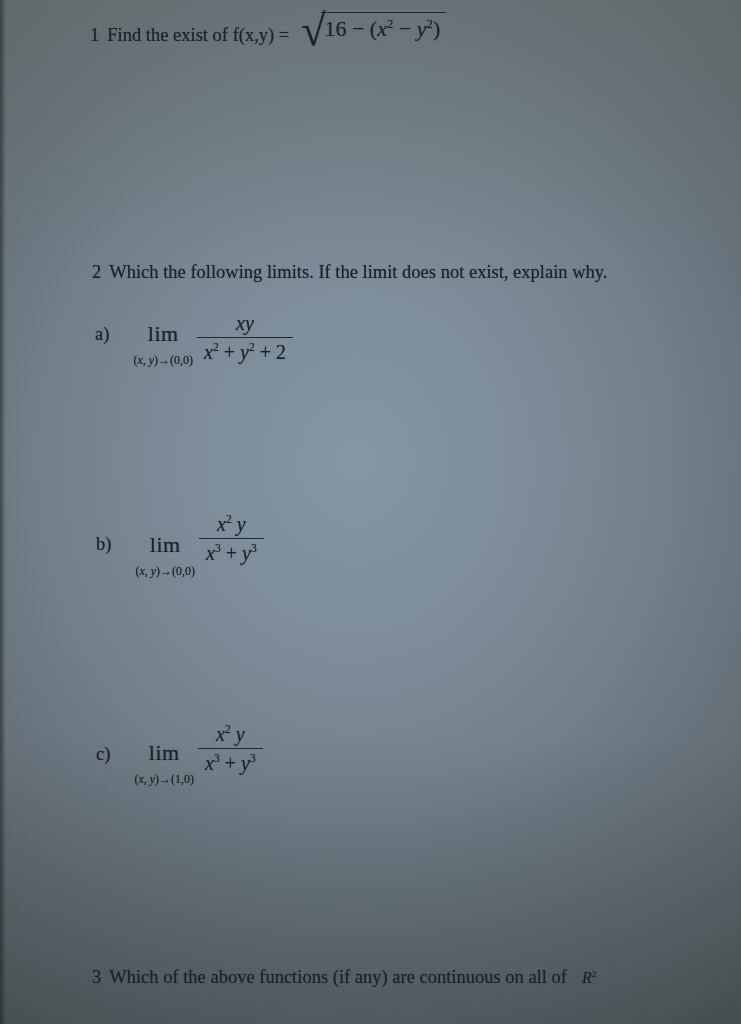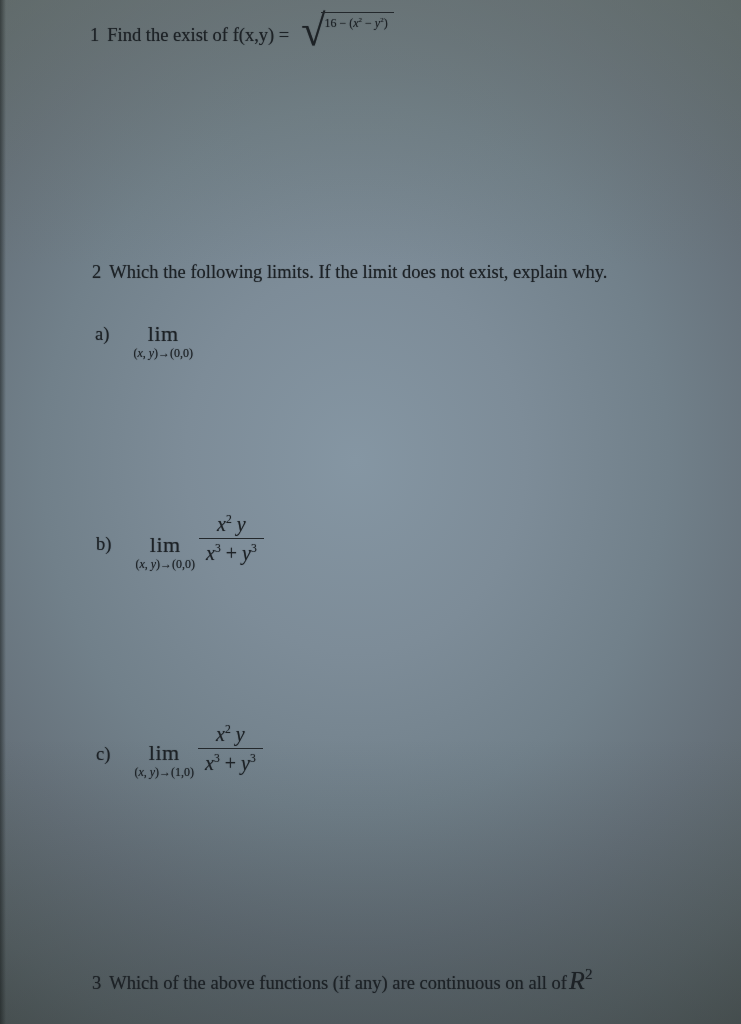--- a/index.html
+++ b/index.html
@@ -30,34 +30,34 @@
   .q1 { top: 8px; left: 90px; }
   .q1 .qnum, .q1 .prompt { margin-top: 16px; }
   .sqrt { display: inline-flex; align-items: flex-start; margin-left: 12px; }
   .radical { font-size: 44px; line-height: 46px; font-weight: 400; }
   .radicand {
     display: inline-block;
     margin-left: -4px;
     margin-top: 4px;
     border-top: 1.8px solid #23282c;
     padding: 3px 6px 0 3px;
-    font-size: 12px;
+    font-size: 22px;
   }
 
   
   .q2head { top: 261px; left: 92px; }
   .q3 { top: 966px; left: 92px; align-items: baseline; }
-  .q3 .symbol { margin-left: 2px; font-size: 26px; }
+  .q3 .symbol { margin-left: 15px; font-size: 16px; }
 
   
   .part { position: absolute; display: flex; align-items: flex-start; }
   .part-label { font-size: 18.5px; }
   .limop { display: inline-flex; flex-direction: column; align-items: center; margin-left: 24px; text-align: center; }
   .lim { font-size: 22px; line-height: 1; letter-spacing: 0.5px; }
-  .approach { font-size: 12px; margin-top: 1px; white-space: nowrap; }
+  .approach { font-size: 12px; margin-top: 8px; white-space: nowrap; }
   .frac { display: inline-flex; flex-direction: column; align-items: center; margin-left: 4px; font-size: 20px; }
   .num { padding: 0 6px 1px; line-height: 1.25; }
   .den { border-top: 1.7px solid #23282c; padding: 1px 7px 0; line-height: 1.3; }
 
   .part-a { top: 311px; left: 95px; }
   .part-a .part-label { margin-top: 13px; }
   .part-a .limop { margin-top: 12px; }
   .part-b { top: 512px; left: 96px; }
   .part-b .part-label { margin-top: 22px; }
   .part-b .limop { margin-top: 22px; }
@@ -87,20 +87,24 @@
       <span class="qnum qtext">2</span>
       <span class="prompt qtext">Which the following limits. If the limit does not exist, explain why.</span>
     </div>
 
     <div class="part part-a">
       <span class="part-label">a)</span>
       <span class="limop">
         <span class="lim">lim</span>
         <span class="approach">(<i>x</i>, <i>y</i>)→(0,0)</span>
       </span>
+      <span class="frac">
+        <span class="num"><i>xy</i></span>
+        <span class="den"><i>x</i><sup>2</sup> + <i>y</i><sup>2</sup> + 2</span>
+      </span>
     </div>
 
     <div class="part part-b">
       <span class="part-label">b)</span>
       <span class="limop">
         <span class="lim">lim</span>
         <span class="approach">(<i>x</i>, <i>y</i>)→(0,0)</span>
       </span>
       <span class="frac">
         <span class="num"><i>x</i><sup>2</sup> <i>y</i></span>

